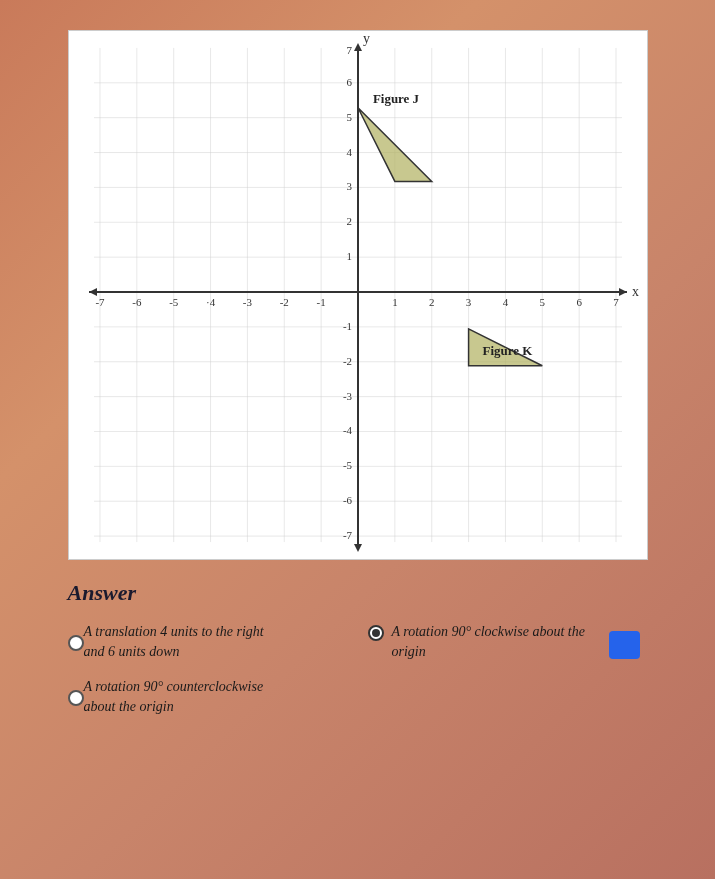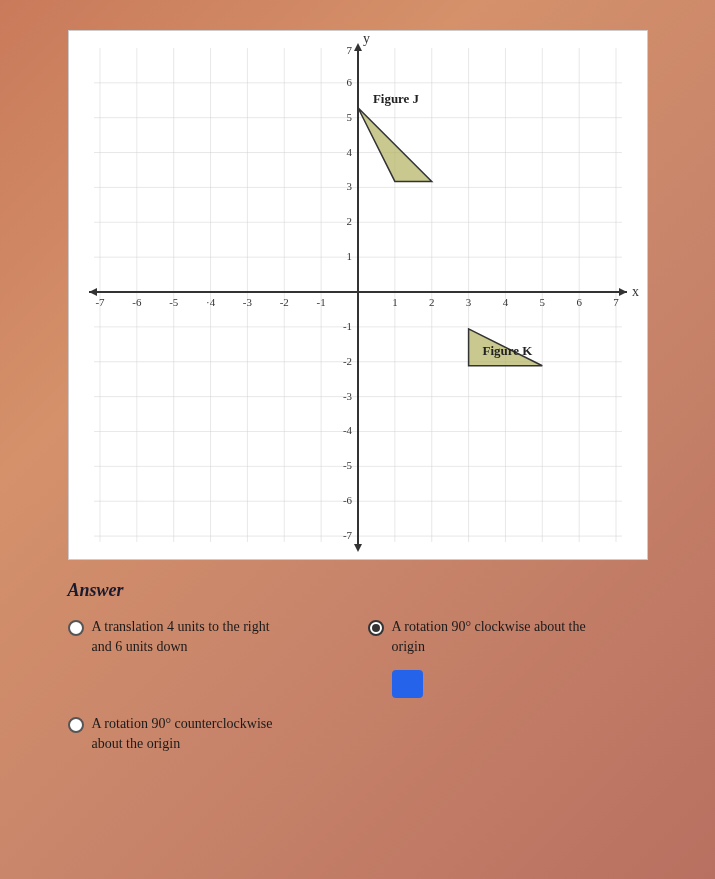--- a/index.html
+++ b/index.html
@@ -34,38 +34,38 @@
       width: 100%;
       height: 100%;
     }
 
     .answer-section {
       width: 580px;
       margin-top: 20px;
     }
 
     .answer-title {
-      font-size: 18px;
+      font-size: 22px;
       font-weight: bold;
       color: #1a1a2e;
       margin-bottom: 16px;
       font-style: italic;
     }
 
     .answer-options {
       display: grid;
       grid-template-columns: 1fr 1fr;
       gap: 16px 20px;
     }
 
     .option-item {
       display: flex;
-      align-items: flex-start;
-      gap: 8px;
+      align-items: center;
       cursor: pointer;
+      font-style: italic;
     }
 
     .option-radio {
       width: 16px;
       height: 16px;
       border: 2px solid #555;
       border-radius: 50%;
       flex-shrink: 0;
       margin-top: 3px;
       background: white;
@@ -98,21 +98,21 @@
       color: white;
       padding: 6px 14px;
       border-radius: 4px;
       font-size: 14px;
       display: inline-block;
       margin-top: 2px;
     }
 
     .option-right-selected {
       display: flex;
-      flex-direction: column;
+      flex-direction: row;
     }
   </style>
 </head>
 <body>
 
 <div class="main-container">
 
   <div class="graph-container">
     <svg class="graph-svg" viewBox="0 0 580 530">
 

